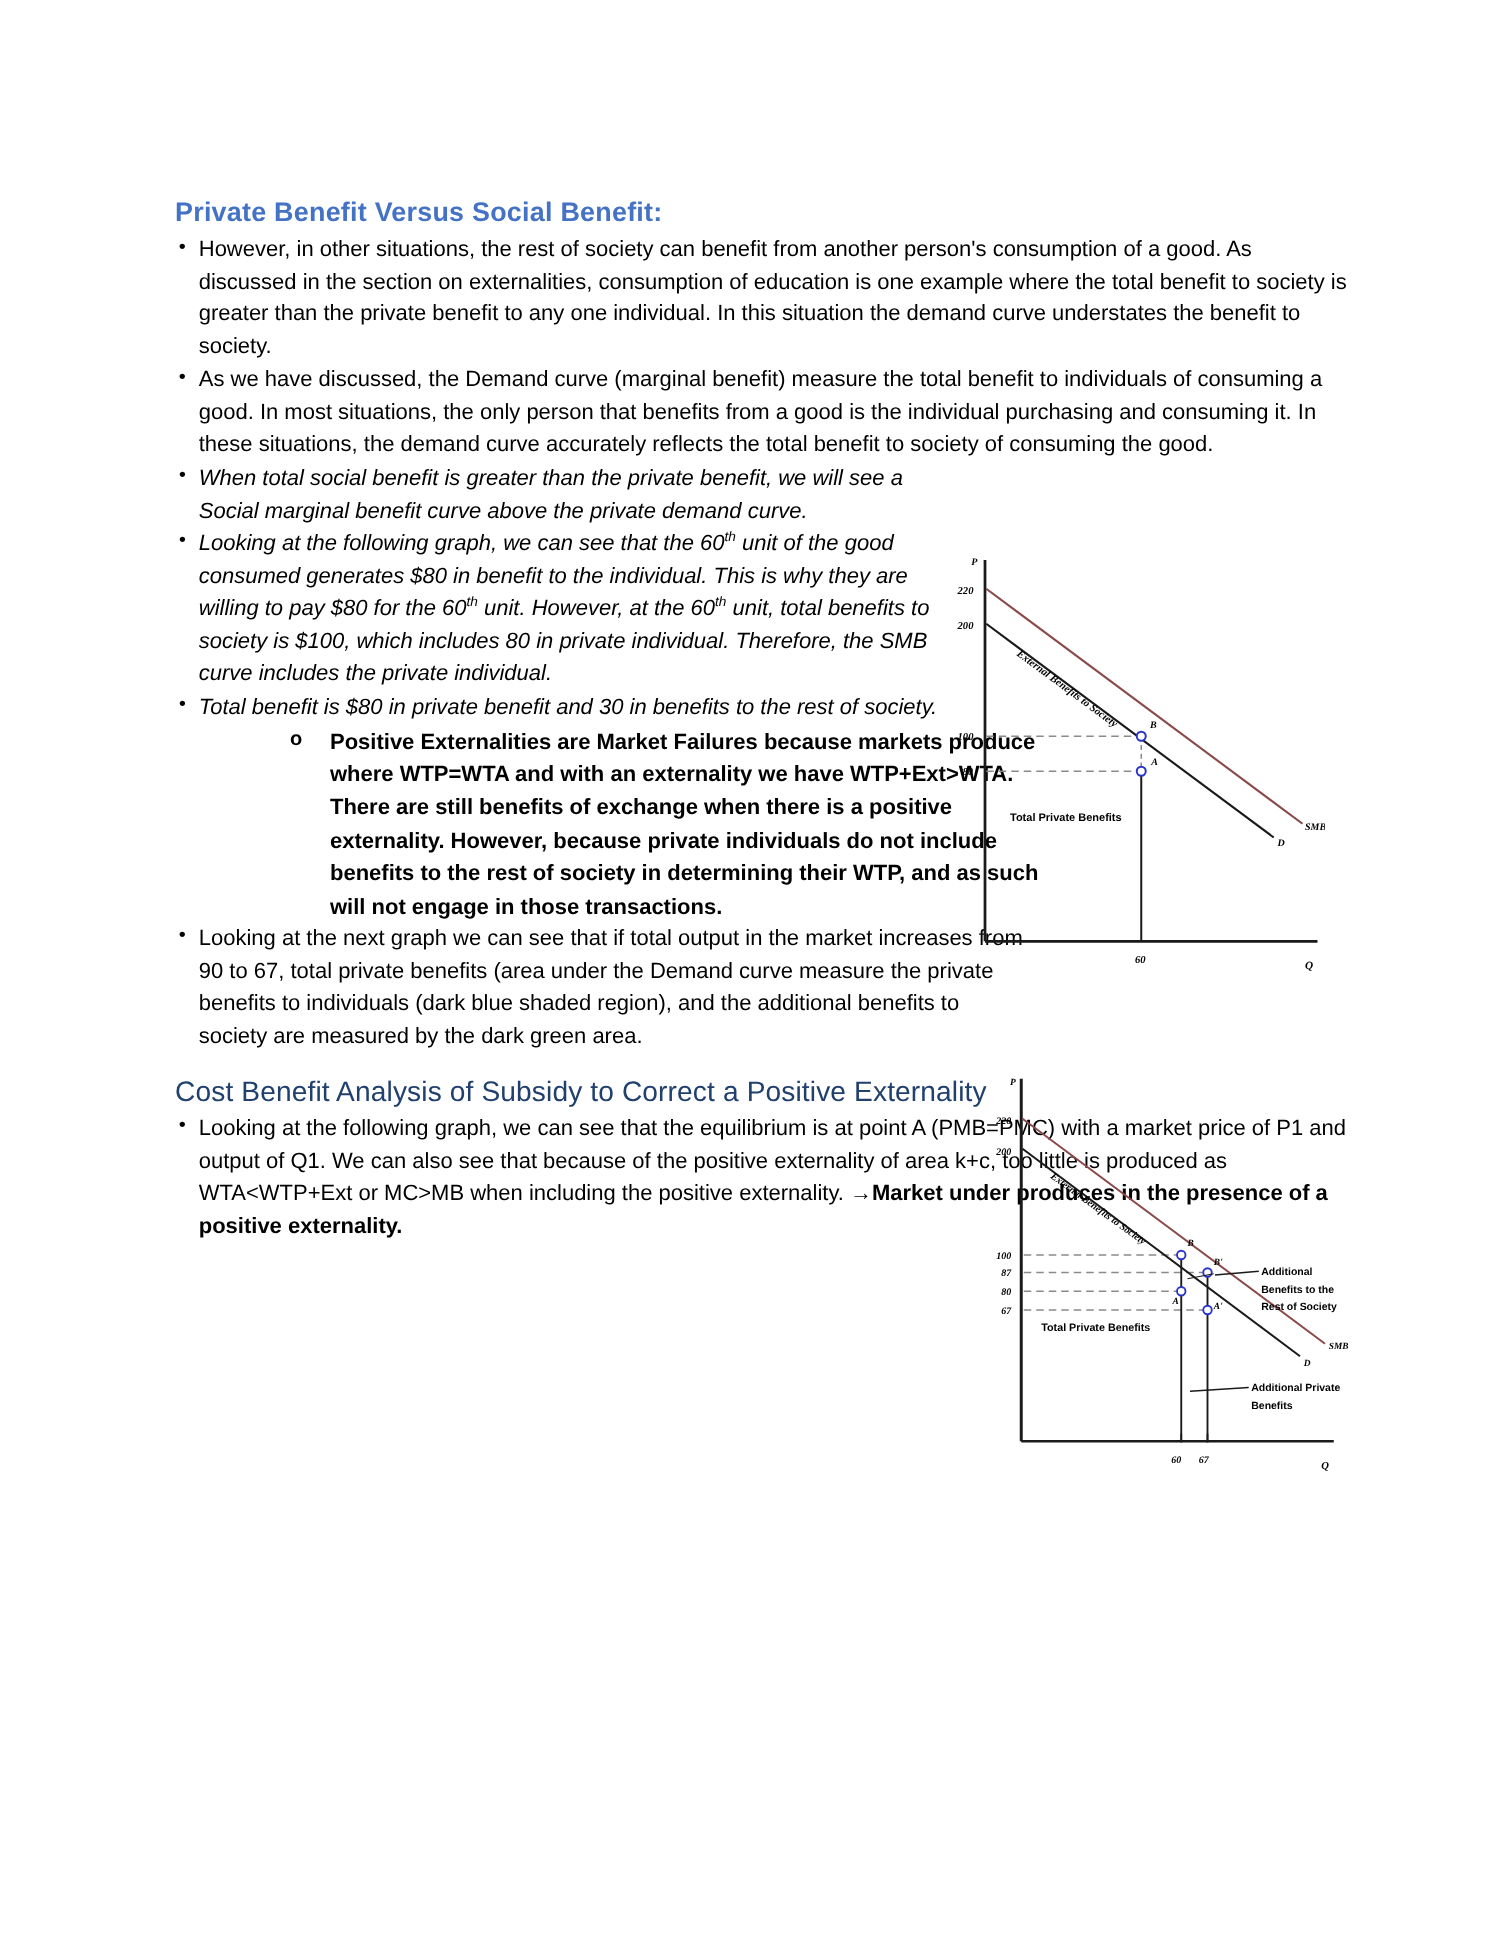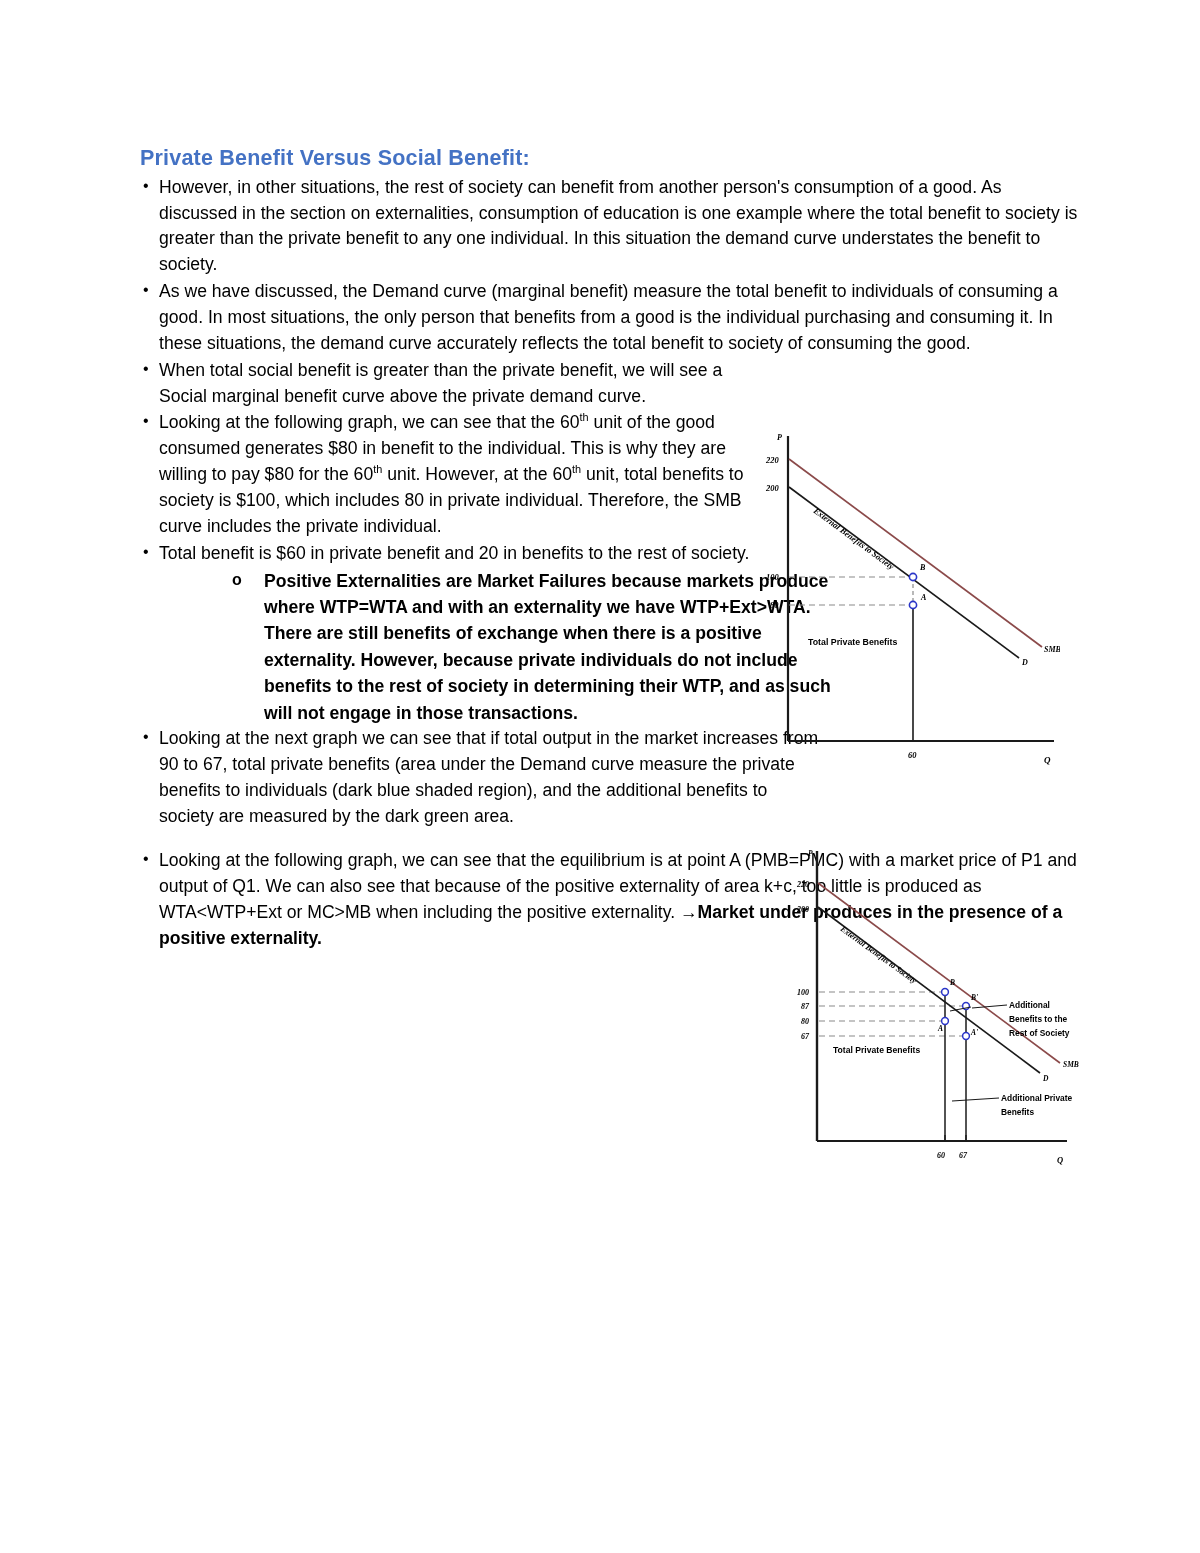--- a/index.html
+++ b/index.html
@@ -3,21 +3,21 @@
 <meta charset="utf-8">
 <style>
   html, body { margin:0; padding:0; background:#ffffff; }
   body {
     width:1200px; height:1553px;
     font-family:"Liberation Sans", sans-serif;
     color:#000000;
     position:relative;
     overflow:hidden;
   }
-  .page { position:absolute; left:0; top:0; width:1200px; height:1405px; }
+  .page { position:absolute; left:0; top:12px; width:1200px; height:1405px; }
 
   .content { position:absolute; left:140px; top:146px; width:940px; }
 
   h1.head-blue {
     font-size:21.5px;
     font-weight:bold;
     color:#4472C4;
     margin:0 0 4px 0;
     letter-spacing:0.2px;
     line-height:1.15;
@@ -59,21 +59,21 @@
     position:absolute;
     left:10px; top:0;
     font-weight:bold;
     font-size:16px;
   }
 
   sup { font-size:0.62em; vertical-align:super; line-height:0; }
   .bold { font-weight:bold; }
 
   
-  .narrow-1 { width:600px; }
+  .narrow-1 { width:600px;font-style:italic; }
   .narrow-2 { width:660px; }
   .narrow-sub { width:585px; }
 
   
   .fig { position:absolute; }
   #figure-1 { left:760px; top:428px; width:300px; height:350px; }
   #figure-2 { left:795px; top:845px; width:320px; height:330px; }
 
   .fig svg { display:block; }
 
@@ -89,31 +89,32 @@
     <h1 class="head-blue">Private Benefit Versus Social Benefit:</h1>
 
     <ul class="bl">
       <li>However, in other situations, the rest of society can benefit from another person's consumption of a good. As discussed in the section on externalities, consumption of education is one example where the total benefit to society is greater than the private benefit to any one individual. In this situation the demand curve understates the benefit to society.</li>
       <li>As we have discussed, the Demand curve (marginal benefit) measure the total benefit to individuals of consuming a good. In most situations, the only person that benefits from a good is the individual purchasing and consuming it. In these situations, the demand curve accurately reflects the total benefit to society of consuming the good.</li>
     </ul>
 
     <ul class="bl">
       <li class="narrow-1">When total social benefit is greater than the private benefit, we will see a Social marginal benefit curve above the private demand curve.</li>
       <li class="narrow-1"><span>Looking at the following graph, we can see that the 60</span><sup>th</sup><span> unit of the good consumed generates $80 in benefit to the individual. This is why they are willing to pay $80 for the 60</span><sup>th</sup><span> unit. However, at the 60</span><sup>th</sup><span> unit, total benefits to society is $100, which includes 80 in private individual. Therefore, the SMB curve includes the private individual.</span></li>
-      <li class="narrow-1">Total benefit is $60 in private benefit and 20 in benefits to the rest of society.</li>
+      <li class="narrow-1">Total benefit is $80 in private benefit and 30 in benefits to the rest of society.</li>
     </ul>
 
     <div class="subitem narrow-sub">Positive Externalities are Market Failures because markets produce where WTP=WTA and with an externality we have WTP+Ext&gt;WTA. There are still benefits of exchange when there is a positive externality. However, because private individuals do not include benefits to the rest of society in determining their WTP, and as such will not engage in those transactions.</div>
 
     <ul class="bl">
       <li class="narrow-2">Looking at the next graph we can see that if total output in the market increases from 90 to 67, total private benefits (area under the Demand curve measure the private benefits to individuals (dark blue shaded region), and the additional benefits to society are measured by the dark green area.</li>
     </ul>
 
     <div class="gap"></div>
 
+    <h2 class="head-navy">Cost Benefit Analysis of Subsidy to Correct a Positive Externality</h2>
 
     <ul class="bl">
       <li><span>Looking at the following graph, we can see that the equilibrium is at point A (PMB=PMC) with a market price of P1 and output of Q1. We can also see that because of the positive externality of area k+c, too little is produced as WTA&lt;WTP+Ext or MC&gt;MB when including the positive externality. →</span><span class="bold">Market under produces in the presence of a positive externality.</span></li>
     </ul>
 
   </div>
 
   <div class="fig" id="figure-1">
     <svg width="300" height="350" viewBox="0 0 300 350">
 

